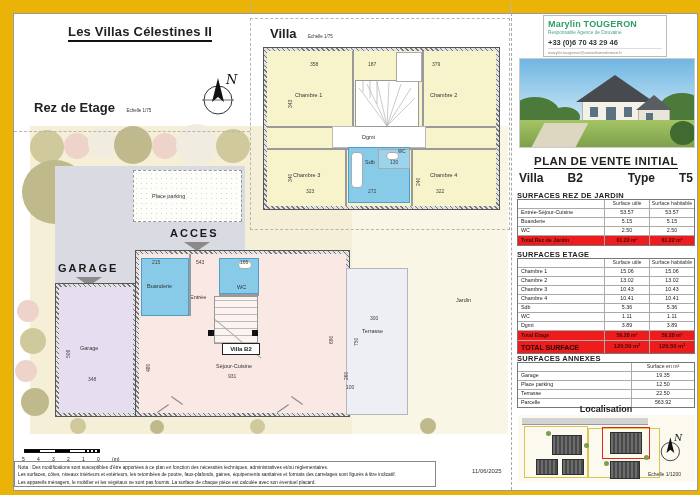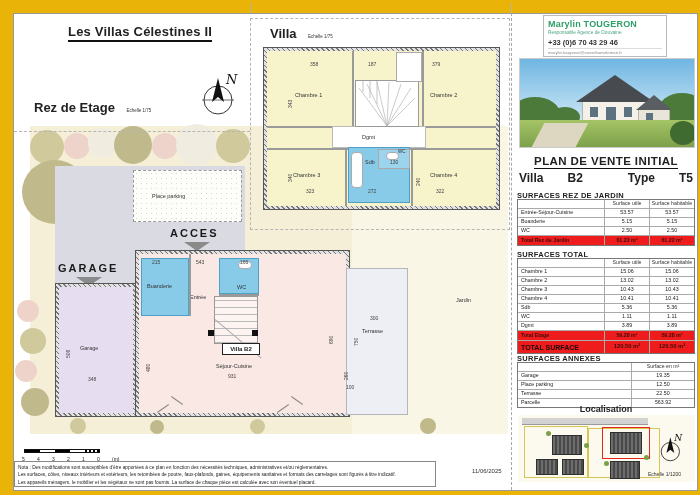--- a/index.html
+++ b/index.html
@@ -321,21 +321,21 @@
         <div class="tcell c1">2.50</div>
         <div class="tcell c2">2.50</div>
       </div>
       <div class="trow ttotal">
         <div class="tcell c0">Total Rez de Jardin</div>
         <div class="tcell c1">61.22 m²</div>
         <div class="tcell c2">61.22 m²</div>
       </div>
     </div>
 
-  <div class="ttitle" style="left:517px;top:250px">SURFACES TOTAL</div>
+  <div class="ttitle" style="left:517px;top:250px">SURFACES ETAGE</div>
   <div class="tbl" style="left:517px;top:258px">
       <div class="trow thead">
         <div class="tcell c0"></div>
         <div class="tcell c1">Surface utile</div>
         <div class="tcell c2">Surface habitable</div>
       </div>
       <div class="trow ">
         <div class="tcell c0">Chambre 1</div>
         <div class="tcell c1">15.06</div>
         <div class="tcell c2">15.06</div>

